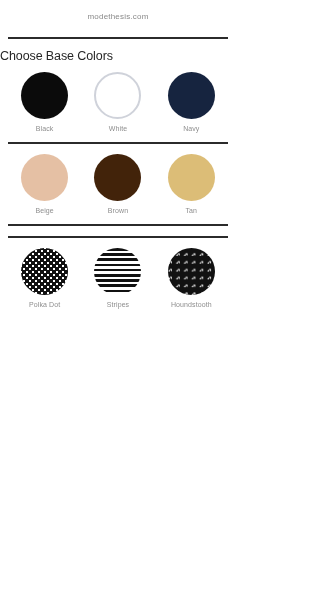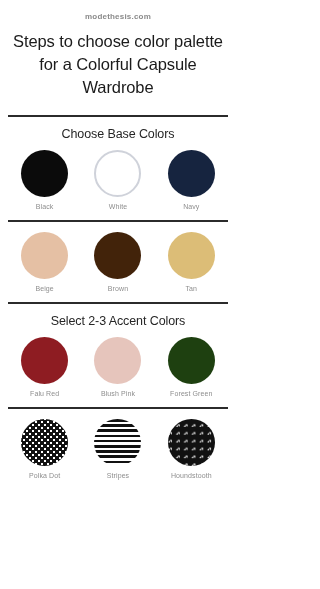--- a/index.html
+++ b/index.html
@@ -23,21 +23,20 @@
     flex-direction: column;
   }
 
   
   .site-url {
     text-align: center;
     font-size: 8px;
     color: #8a8a8a;
     letter-spacing: .2px;
     margin-top: 12px;
-    font-weight: bold;
   }
   .title {
     text-align: center;
     font-size: 16.5px;
     line-height: 23px;
     color: #1b1b1b;
     margin: 9px 12px 0 12px;
     letter-spacing: -0.1px;
   }
 
@@ -47,21 +46,20 @@
     background: #2b2b2b;
     margin: 0 8px;
   }
   .rule-top { margin-top: 16px; }
 
   
   .section {
     padding-top: 10px;
   }
   .section-title {
-    text-align: center;
     font-size: 12.5px;
     color: #262626;
     letter-spacing: -0.1px;
     margin-bottom: 9px;
   }
   .swatch-row {
     display: flex;
     justify-content: space-around;
     align-items: flex-start;
     padding: 0 8px;
@@ -116,21 +114,20 @@
 
   .tail { flex: 1; }
 </style>
 </head>
 <body>
 
 <div class="pin">
 
   <div class="site-url">modethesis.com</div>
 
-  <div class="title">Steps to choose color palette for a Colorful Capsule Wardrobe</div>
 
   <div class="rule rule-top"></div>
 
   <div class="section">
     <div class="section-title">Choose Base Colors</div>
     <div class="swatch-row">
       <div class="swatch">
         <div class="disc" style="background:#0b0b0b"></div>
         <div class="swatch-label">Black</div>
       </div>
@@ -159,37 +156,20 @@
       </div>
       <div class="swatch">
         <div class="disc" style="background:#dcbd77"></div>
         <div class="swatch-label">Tan</div>
       </div>
     </div>
   </div>
 
   <div class="rule" style="margin-top:10px"></div>
 
-  <div class="section">
-    <div class="section-title">Select 2-3 Accent Colors</div>
-    <div class="swatch-row">
-      <div class="swatch">
-        <div class="disc" style="background:#8e1c22"></div>
-        <div class="swatch-label">Falu Red</div>
-      </div>
-      <div class="swatch">
-        <div class="disc" style="background:#e6c5bc"></div>
-        <div class="swatch-label">Blush Pink</div>
-      </div>
-      <div class="swatch">
-        <div class="disc" style="background:#1e4010"></div>
-        <div class="swatch-label">Forest Green</div>
-      </div>
-    </div>
-  </div>
 
   <div class="rule" style="margin-top:10px"></div>
 
   <div class="section">
     <div class="swatch-row">
       <div class="swatch">
         <div class="disc pat-polka"></div>
         <div class="swatch-label">Polka Dot</div>
       </div>
       <div class="swatch">

